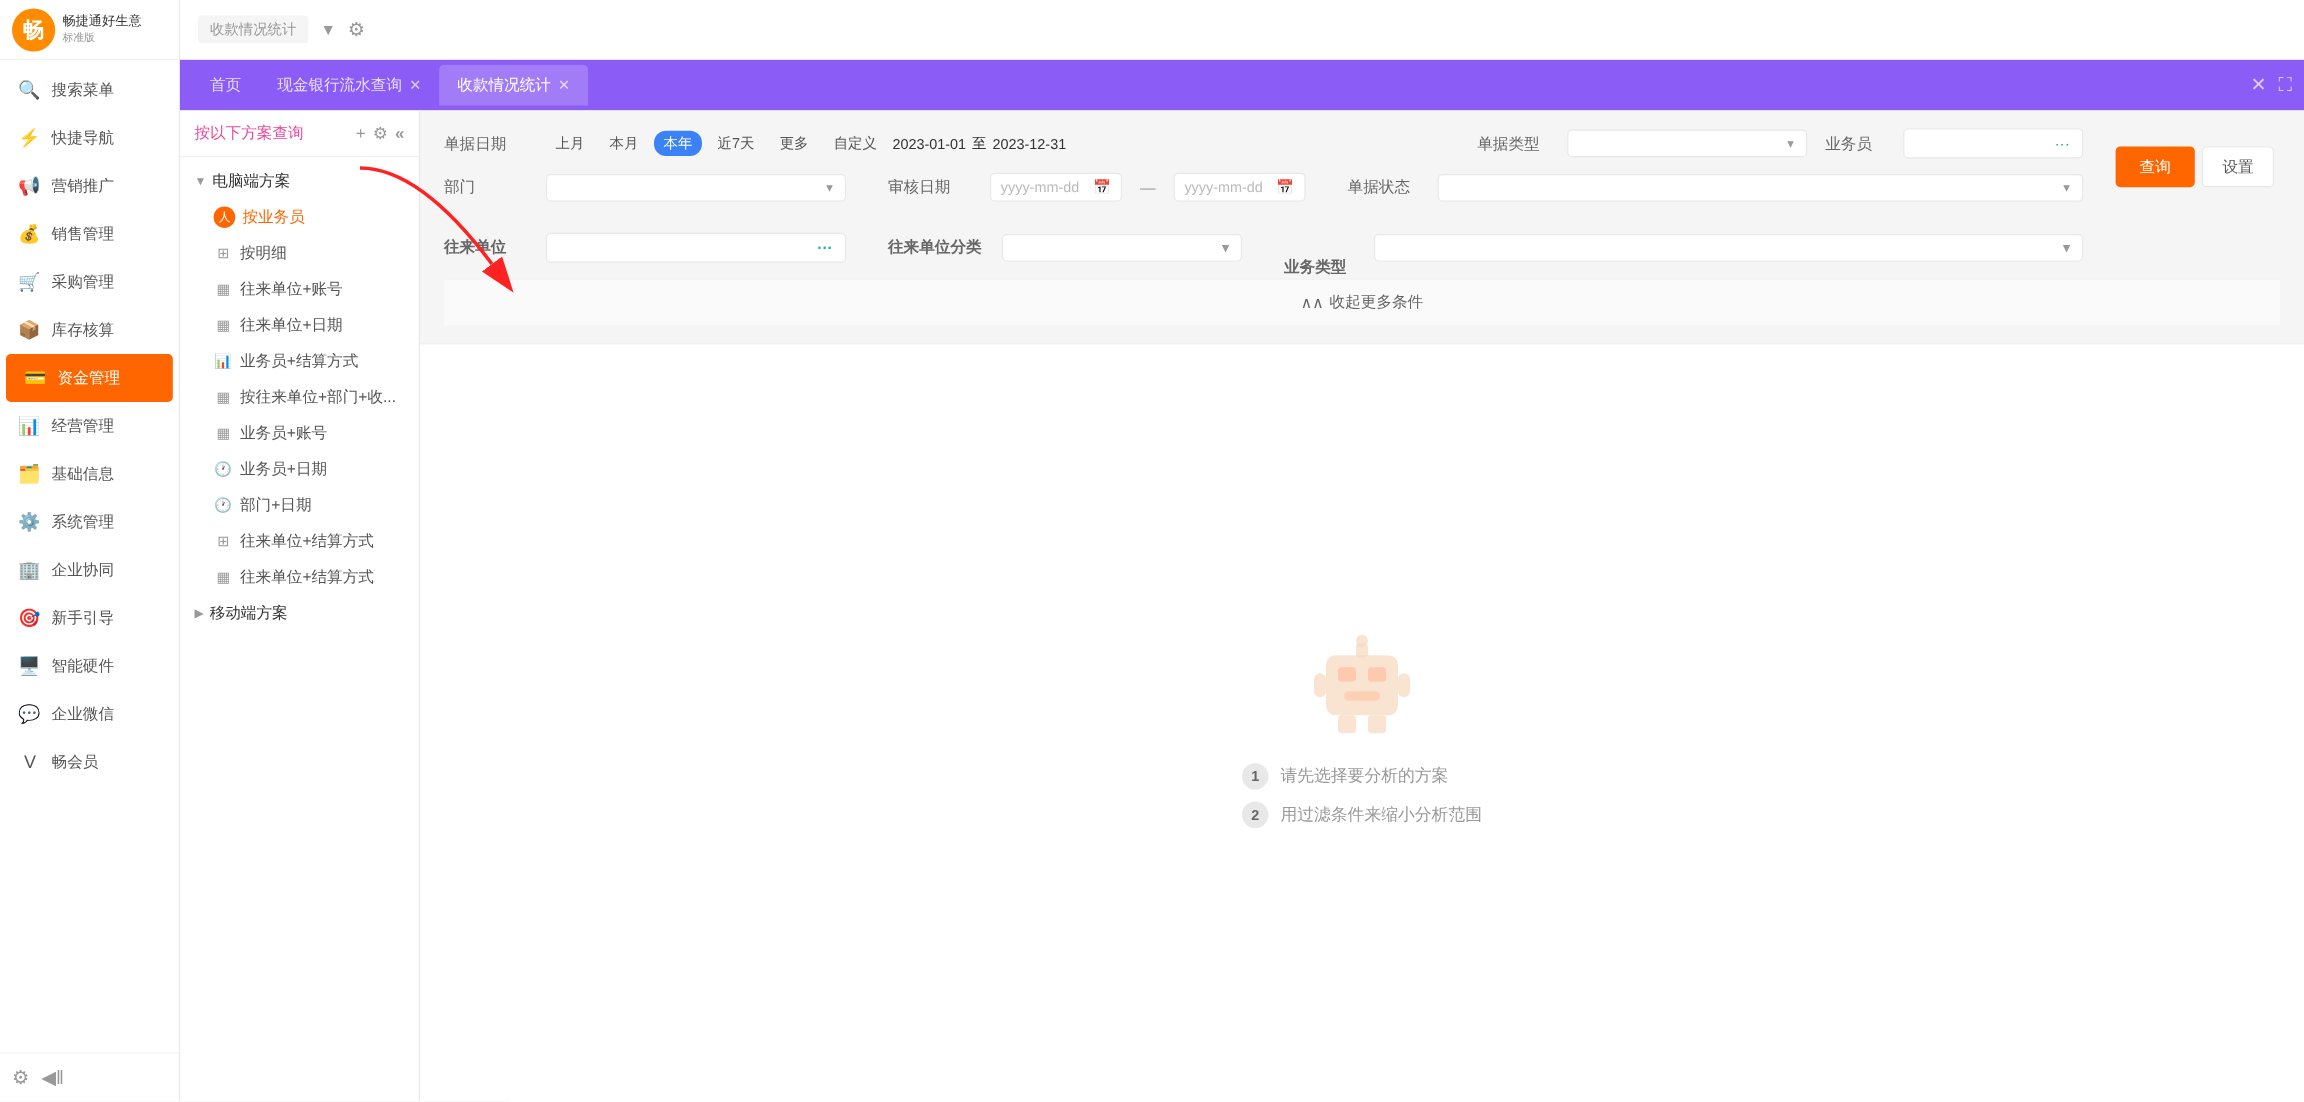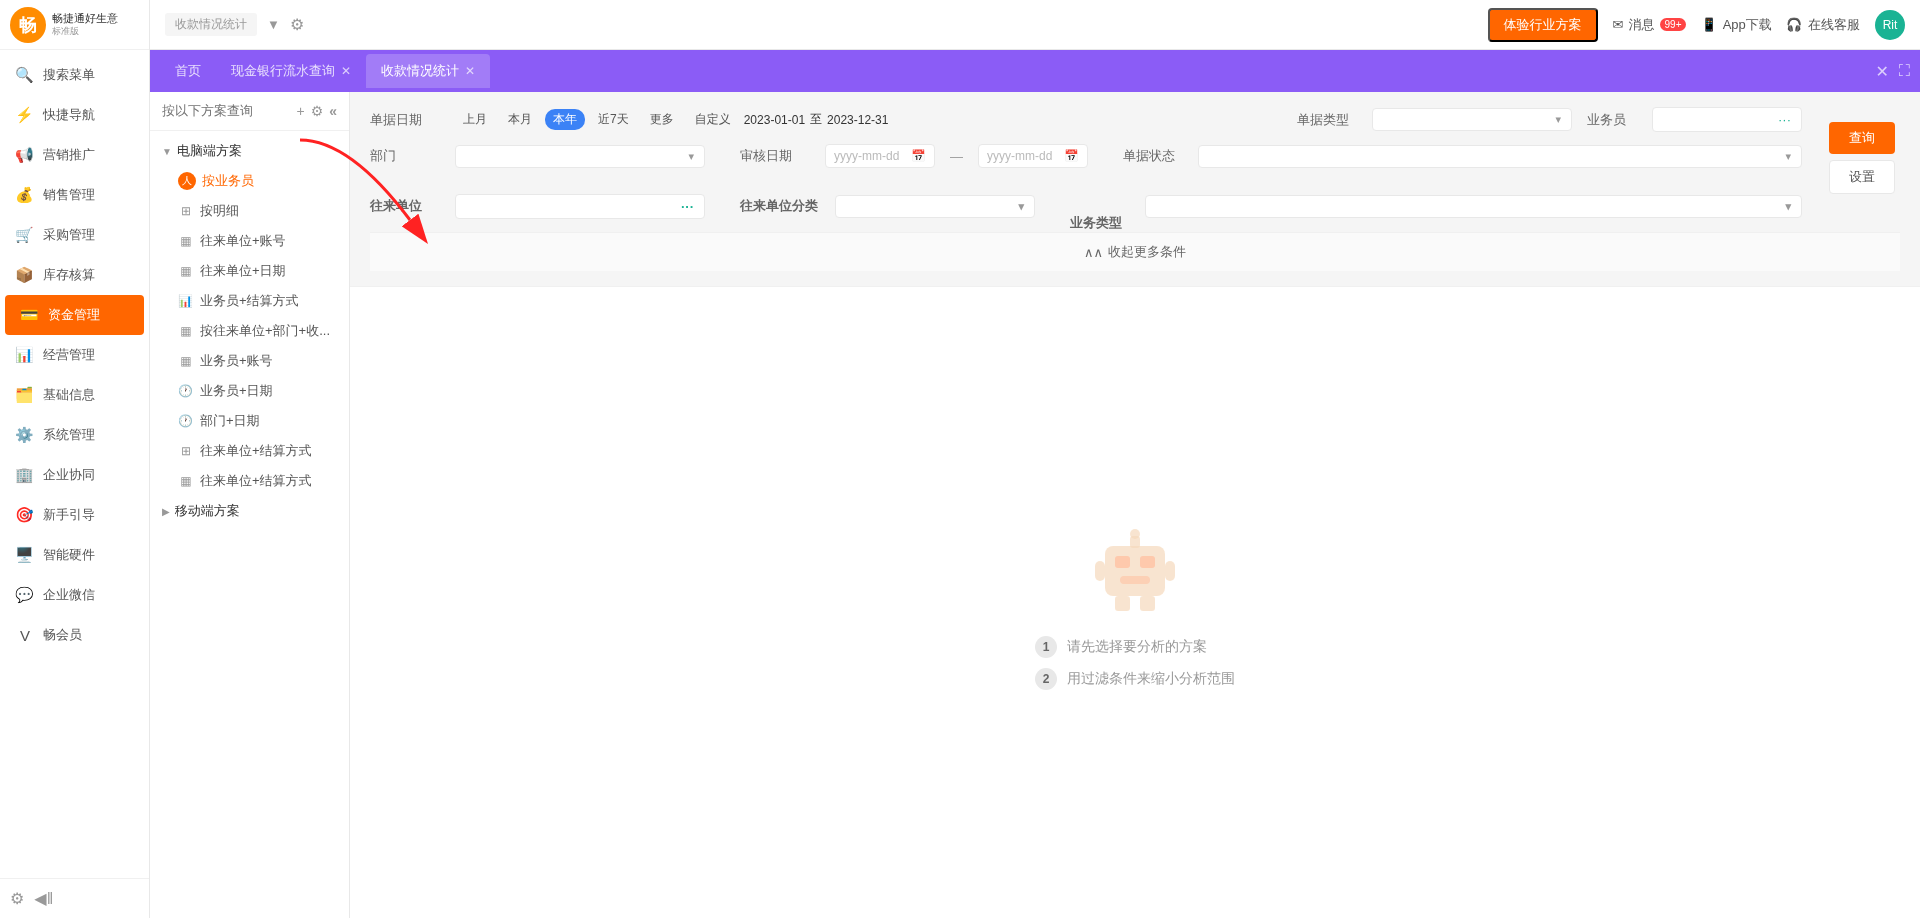--- a/index.html
+++ b/index.html
@@ -47,21 +47,21 @@
     .page-title-actions { display: flex; align-items: center; gap: 15px; }
     .action-btn { display: flex; align-items: center; gap: 4px; color: #666; cursor: pointer; font-size: 13px; }
     .action-btn .icon { color: #1ab394; }
 
     
     .content-area { display: flex; flex: 1; overflow: hidden; }
 
     
     .scheme-panel { width: 200px; background: white; border-right: 1px solid #e8e8e8; display: flex; flex-direction: column; flex-shrink: 0; }
     .scheme-header { padding: 10px 12px; display: flex; align-items: center; justify-content: space-between; border-bottom: 1px solid #f0f0f0; }
-    .scheme-title { font-size: 13px; color: #737373; }
+    .scheme-title { font-size: 13px; color: #ec4899; }
     .scheme-actions { display: flex; align-items: center; gap: 6px; color: #999; }
     .scheme-actions span { cursor: pointer; font-size: 14px; }
 
     .scheme-tree { padding: 5px 0; overflow-y: auto; flex: 1; }
     .tree-group { }
     .tree-group-title { padding: 6px 12px; display: flex; align-items: center; gap: 5px; color: #333; font-size: 13px; cursor: pointer; }
     .tree-group-title .arrow { color: #999; font-size: 10px; }
     .tree-item { padding: 6px 12px 6px 28px; display: flex; align-items: center; gap: 6px; color: #555; font-size: 13px; cursor: pointer; }
     .tree-item.active { color: #ff6600; }
     .tree-item .t-icon { width: 16px; height: 16px; display: flex; align-items: center; justify-content: center; font-size: 12px; color: #999; }
@@ -76,21 +76,21 @@
     .date-quick-btn.active { background: #3b82f6; color: white; border-radius: 10px; }
     .date-range { display: flex; align-items: center; gap: 5px; color: #333; font-size: 12px; }
     .select-control { border: 1px solid #e8e8e8; border-radius: 4px; padding: 4px 10px; min-width: 120px; display: flex; align-items: center; justify-content: space-between; cursor: pointer; font-size: 13px; color: #333; background: white; }
     .select-control .placeholder { color: #bbb; }
     .date-input { border: 1px solid #e8e8e8; border-radius: 4px; padding: 4px 8px; width: 110px; font-size: 12px; color: #bbb; background: white; display: flex; align-items: center; justify-content: space-between; }
     .dash { color: #999; }
 
     .collapse-bar { padding: 10px; display: flex; align-items: center; justify-content: center; cursor: pointer; color: #666; font-size: 13px; background: #fafafa; border-top: 1px solid #f0f0f0; }
 
     
-    .query-actions { display: flex; flex-direction: column; gap: 6px; padding: 0 5px; justify-content: flex-start; padding-top: 15px; }
+    .query-actions { display: flex; flex-direction: row; gap: 6px; padding: 0 5px; justify-content: flex-start; padding-top: 15px; }
     .query-btn { background: #ff6600; color: white; border: none; padding: 7px 20px; border-radius: 4px; cursor: pointer; font-size: 13px; }
     .settings-btn { background: white; color: #555; border: 1px solid #e8e8e8; padding: 7px 16px; border-radius: 4px; cursor: pointer; font-size: 13px; }
 
     
     .empty-state { flex: 1; display: flex; flex-direction: column; align-items: center; justify-content: center; background: white; gap: 20px; }
     .empty-icon { width: 100px; height: 100px; opacity: 0.6; }
     .empty-steps { display: flex; flex-direction: column; gap: 10px; }
     .empty-step { display: flex; align-items: center; gap: 10px; color: #999; font-size: 14px; }
     .step-num { width: 22px; height: 22px; border-radius: 50%; background: #e8e8e8; display: flex; align-items: center; justify-content: center; color: #666; font-size: 12px; font-weight: bold; }
 
@@ -177,39 +177,20 @@
   </div>
 </div>
 
 <div class="main">
 
   <div class="top-header">
     <div class="top-header-left">
       <span class="breadcrumb-text">收款情况统计</span>
       <span style="color:#999;cursor:pointer;">▼</span>
       <span style="color:#999;font-size:16px;cursor:pointer;">⚙</span>
-    </div>
-    <div class="top-header-right">
-      <button class="trial-btn">体验行业方案</button>
-      <div class="header-btn">
-        <span>✉</span>
-        <span>消息</span>
-        <span class="badge-red">99+</span>
-      </div>
-      <div class="header-btn">
-        <span>📱</span>
-        <span>App下载</span>
-      </div>
-      <div class="header-btn">
-        <span>🎧</span>
-        <span>在线客服</span>
-      </div>
-      <div class="header-btn" style="width:30px;height:30px;border-radius:50%;background:#1ab394;color:white;display:flex;align-items:center;justify-content:center;font-size:12px;">
-        <span>Rit</span>
-      </div>
     </div>
   </div>
 
   <div class="tab-bar">
     <div class="tab-item">
       <span>首页</span>
     </div>
     <div class="tab-item">
       <span>现金银行流水查询</span>
       <span class="tab-close">✕</span>

